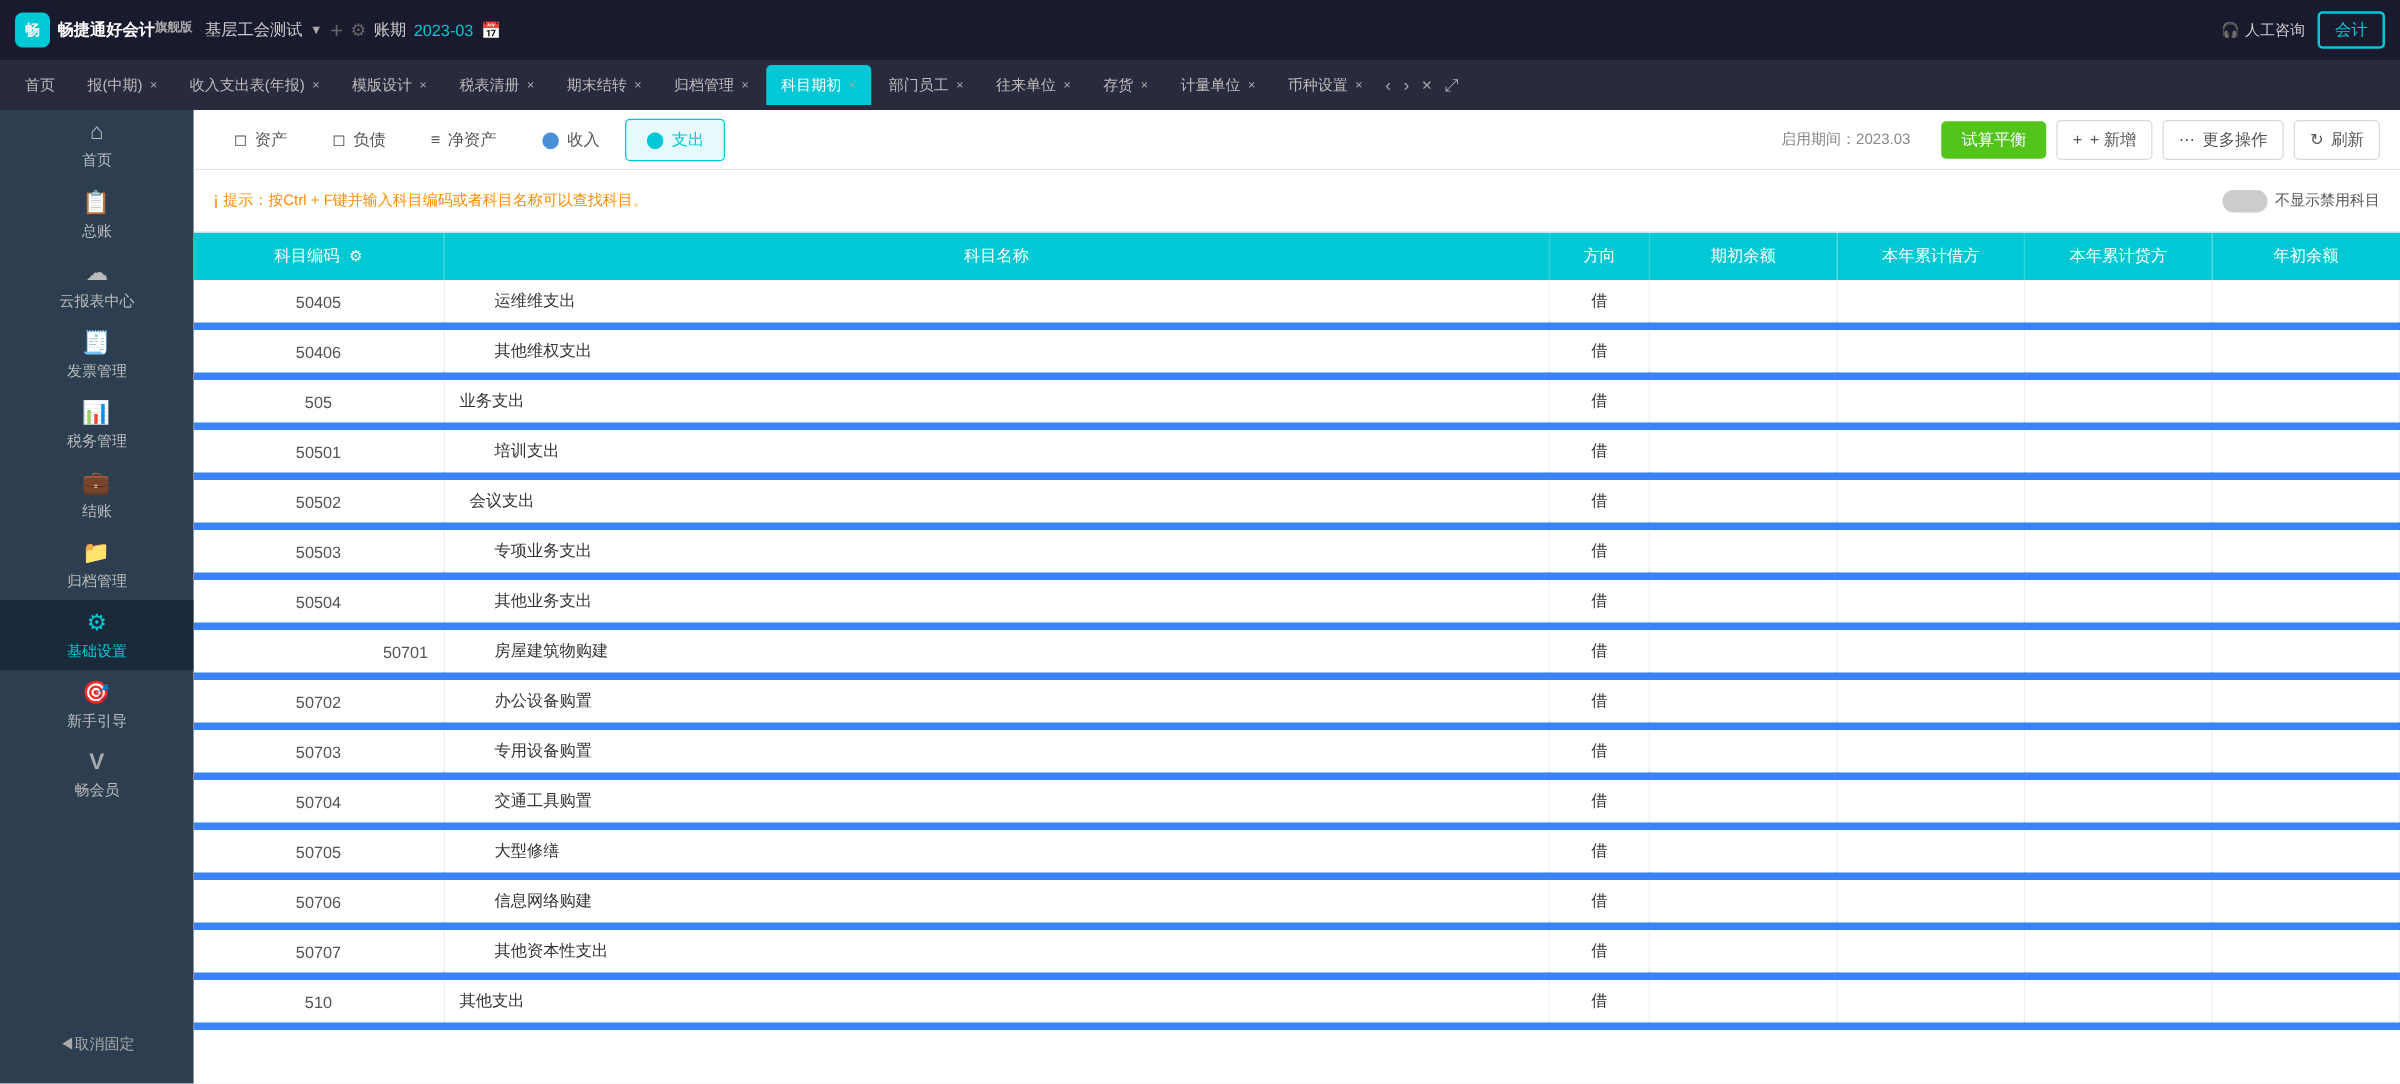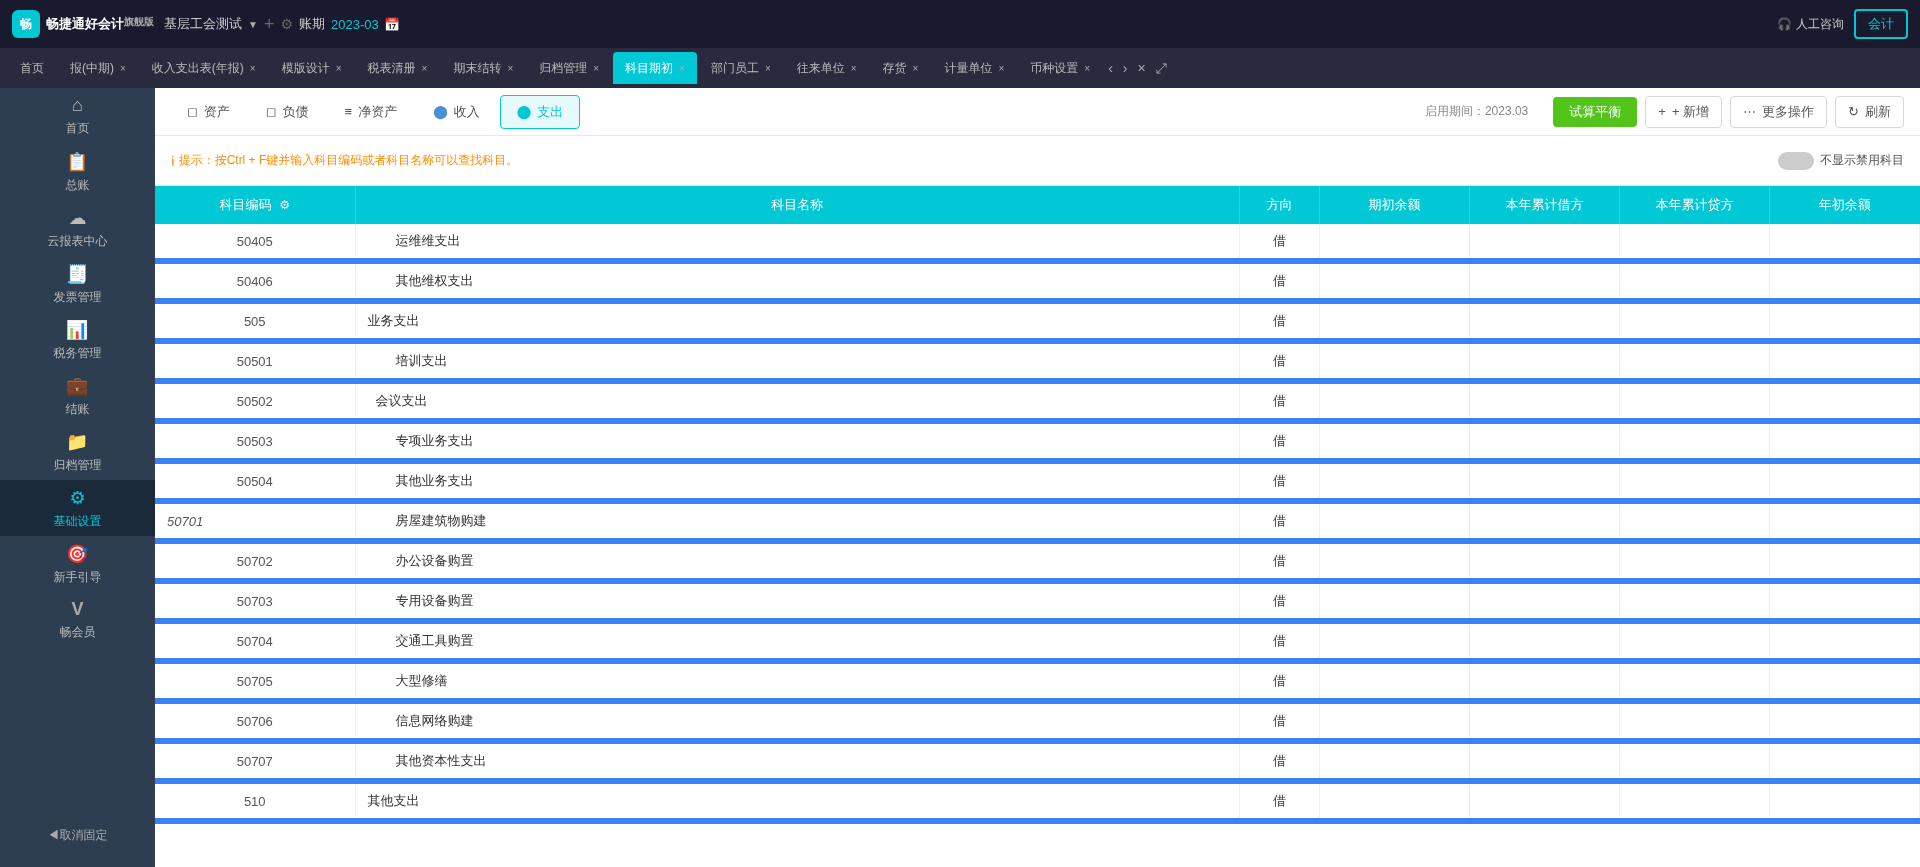--- a/index.html
+++ b/index.html
@@ -365,21 +365,21 @@
             <tr>
       <td style="text-align:center;">50504</td>
       <td style="text-align:left;padding-left:40px;">其他业务支出</td>
       <td>借</td>
       <td></td>
       <td></td>
       <td></td>
       <td></td>
     </tr>
             <tr>
-      <td style="text-align:left;font-style:italic;">50701</td>
+      <td style="text-align:right;">50701</td>
       <td style="text-align:left;padding-left:40px;">房屋建筑物购建</td>
       <td>借</td>
       <td></td>
       <td></td>
       <td></td>
       <td></td>
     </tr>
             <tr>
       <td style="text-align:center;">50702</td>
       <td style="text-align:left;padding-left:40px;">办公设备购置</td>

